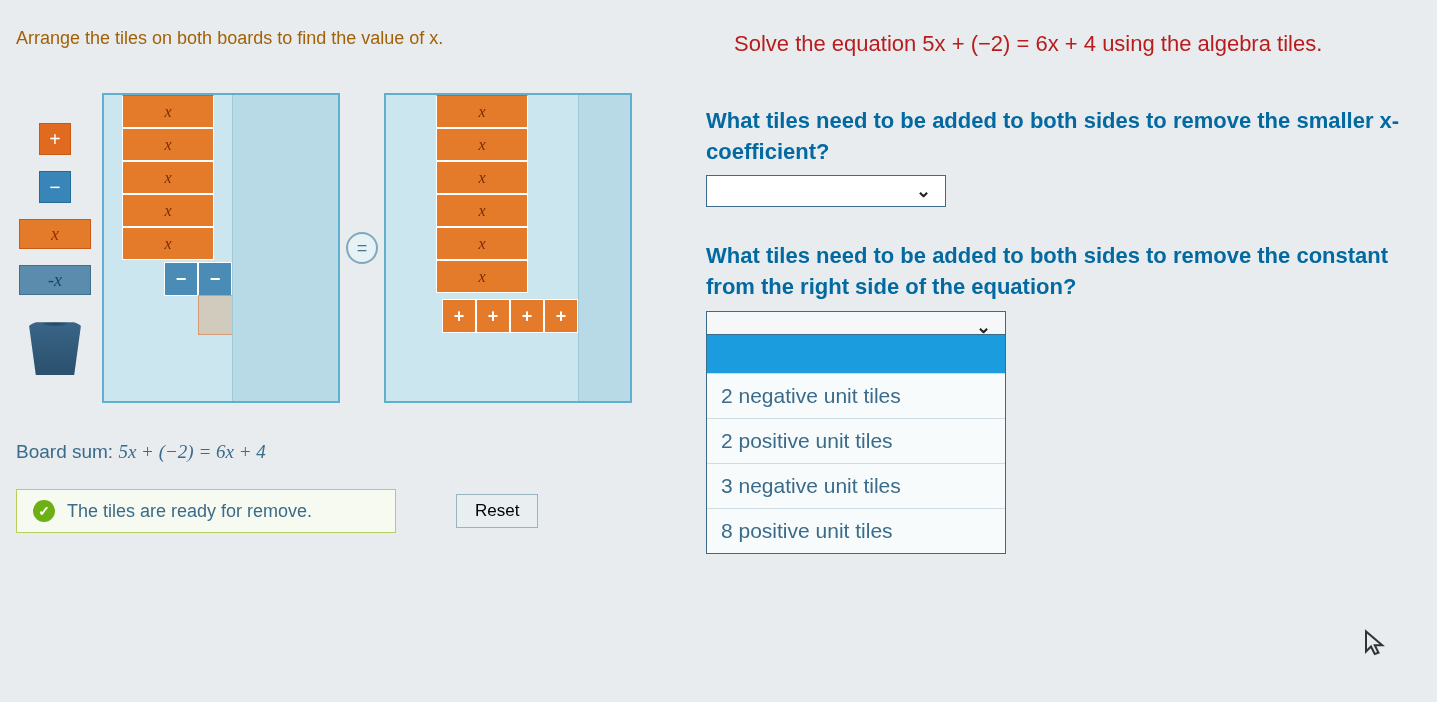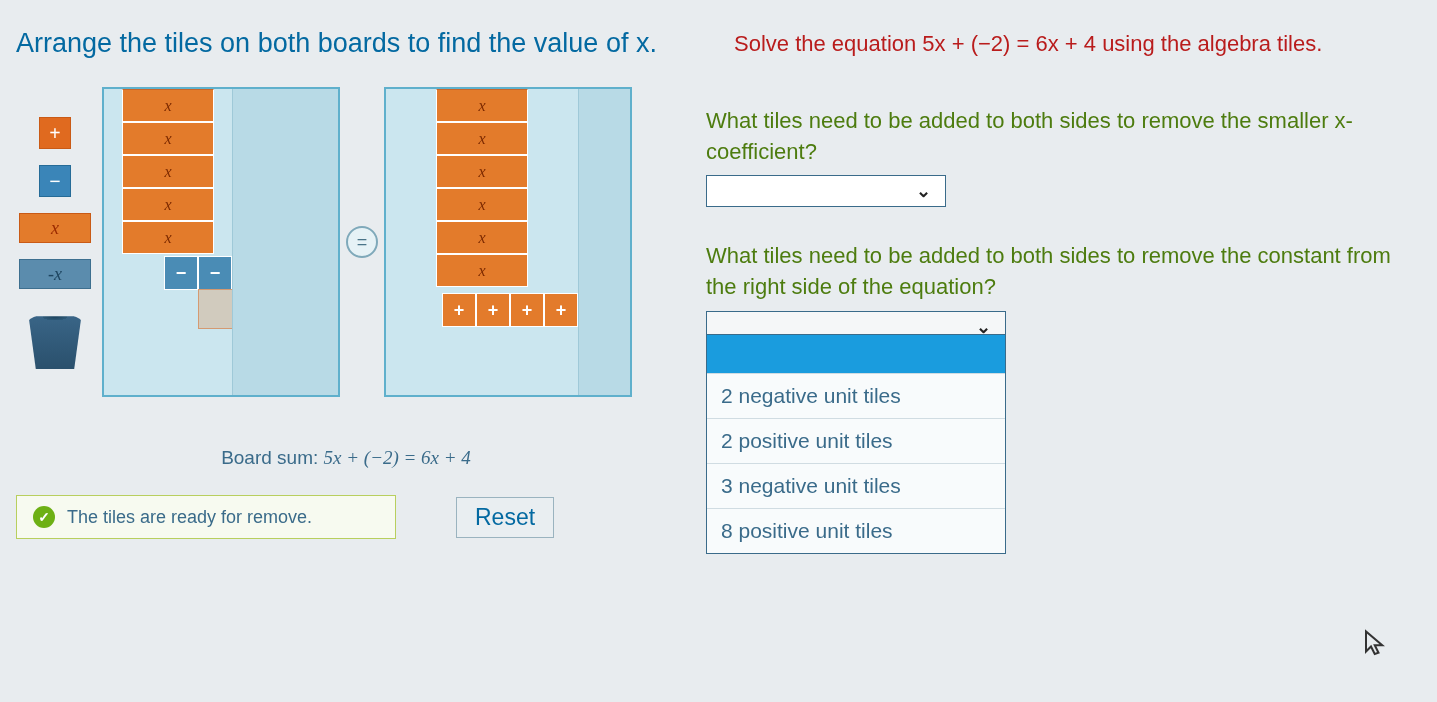--- a/index.html
+++ b/index.html
@@ -10,21 +10,21 @@
     height: 702px;
     overflow: hidden;
     position: relative;
     color: #333;
     padding: 10px 0 0 0;
   }
   .container { display: flex; gap: 20px; padding: 18px 16px 0 16px; }
   .left-panel { width: 660px; }
   .right-panel { flex: 1; padding-left: 10px; }
   .instruction {
-    color: #0369a1; font-size: 27px; margin-bottom: 28px;
+    color: #a16207; font-size: 18px; margin-bottom: 44px;
   }
   .workspace { display: flex; align-items: center; gap: 8px; }
   .palette {
     display: flex; flex-direction: column; gap: 16px; width: 78px;
     align-items: center; padding-top: 2px;
   }
   .pal-tile {
     display: flex; align-items: center; justify-content: center;
     font-style: italic; font-family: "Times New Roman", serif;
     color: #9b2a00; font-size: 18px; border: 1px solid #c95a16;
@@ -77,42 +77,42 @@
   }
   .unit.plus { background:#e37b2b; color:#fff; }
   .unit.minus { background:#4a8cb5; color:#fff; }
   .ghost-x {
     position:absolute; left:94px; top:200px;
     width: 52px; height: 40px;
     border:1px solid #d49a72;
     background:rgba(227,123,43,.25);
   }
   .board-sum {
-    text-align:center; color:#3a6b8a; font-size:19px;
-    margin-top: 50px;
+    text-align:left; color:#3a6b8a; font-size:19px;
+    margin-top: 38px;
   }
   .board-sum .ital { font-style:italic; font-family:"Times New Roman",serif;}
   .status-row { display:flex; align-items:center; gap:60px; margin-top:26px;}
   .status-box {
     border: 1px solid #b8cf5e; background:#f7faf0;
     padding: 10px 16px; font-size:18px; color:#3a6b8a;
     display:flex;align-items:center; gap:12px;
     min-width: 380px;
   }
   .check-icon {
     width:22px;height:22px;border-radius:50%;background:#6db015;
     display:flex;align-items:center;justify-content:center;
     color:#fff;font-size:14px;font-weight:bold;
   }
   .reset-btn {
     background:#e9eef1;border:1px solid #9ab3bf;
-    padding:6px 18px;font-size:23px;color:#0369a1;cursor:pointer;
+    padding:6px 18px;font-size:17px;color:#000000;cursor:pointer;
   }
   .prompt { font-size:22px; color:#b91c1c; line-height:1.45; margin-bottom: 46px; margin-left: 28px;}
-  .question { font-size:22px; color:#4d7c0f; line-height:1.4; margin-bottom:8px;}
+  .question { font-size:22px; color:#0369a1; line-height:1.4; margin-bottom:8px;font-weight:bold;}
   .dd-closed {
     width: 240px; height:32px; border:1px solid #3a6b8a;
     background:#fff; display:flex;align-items:center;justify-content:flex-end;
     padding-right:14px; cursor:pointer; margin-bottom: 34px;
   }
   .chev { font-size:18px; color:#222; font-weight:bold;}
   .dd-wrap { position:relative; width: 300px;}
   .dd-open-trigger {
     width: 300px; height:32px; border:1px solid #3a6b8a;
     background:#f5f7f8; display:flex;align-items:center;justify-content:flex-end;

